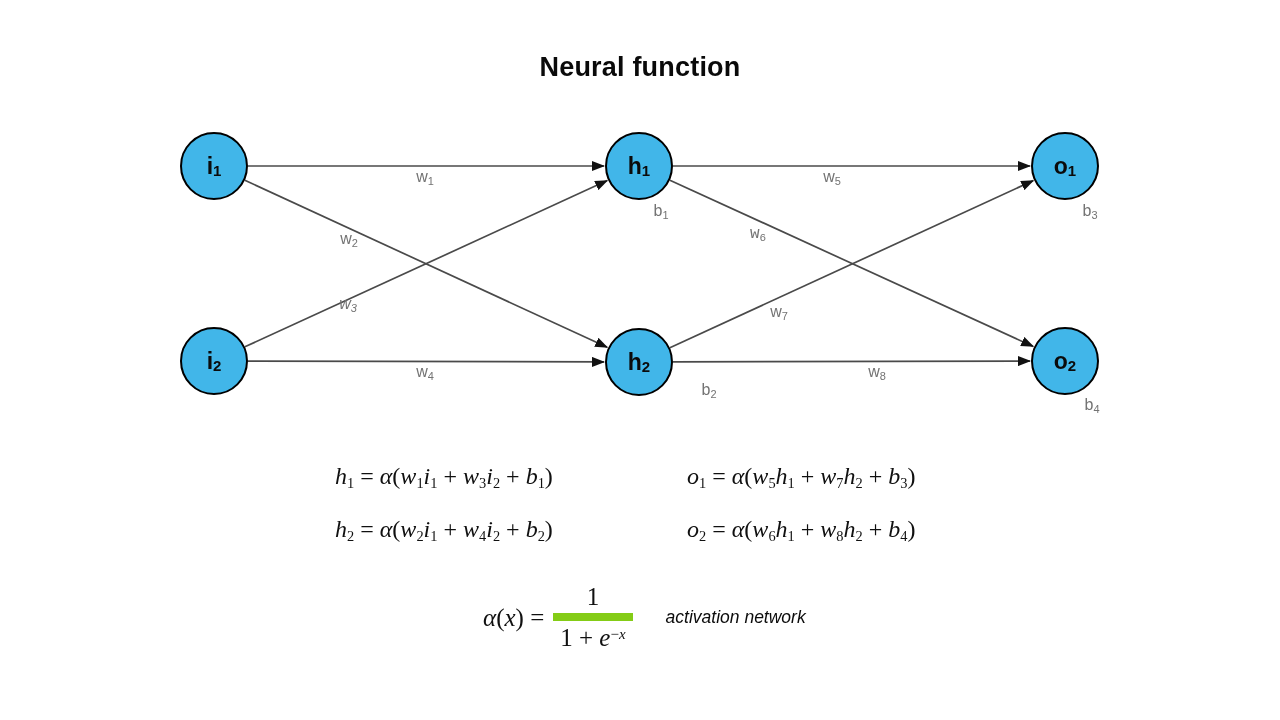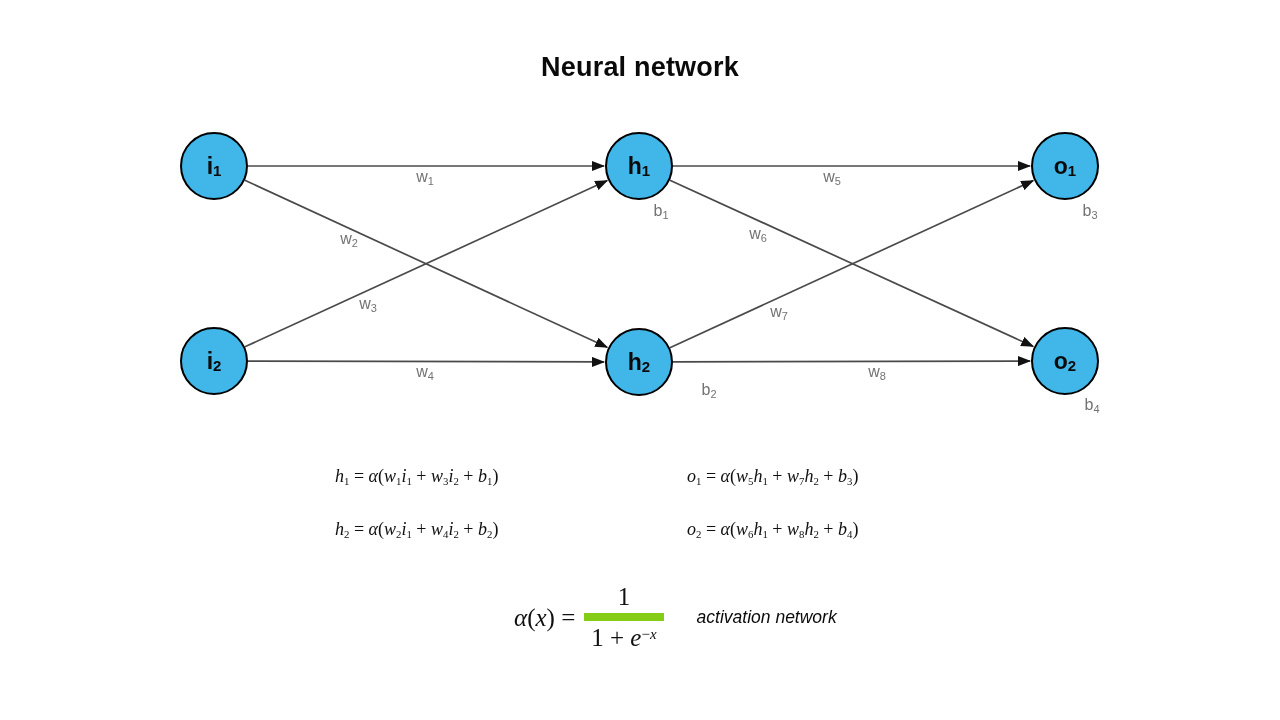--- a/index.html
+++ b/index.html
@@ -19,45 +19,45 @@
     display:flex;align-items:center;justify-content:center;
   }
   .node .nmain{font-weight:700;font-size:23px;line-height:1;}
   .node .nsub{font-weight:700;font-size:15px;line-height:1;vertical-align:-0.22em;display:inline-block;transform:translateY(4px);}
   .elabel{
     position:absolute;transform:translate(-50%,-50%);
     font-size:16px;color:#737373;white-space:nowrap;line-height:1;
   }
   .elabel .lsub{font-size:11px;display:inline-block;transform:translateY(3px);}
   .eq{
-    position:absolute;font-family:"Liberation Serif",serif;font-size:18px;color:#101010;
+    position:absolute;font-family:"Liberation Serif",serif;font-size:24px;color:#101010;
     white-space:nowrap;line-height:30px;
   }
   .mit{font-style:italic;}
   .mrm{font-style:normal;}
   .msub{font-size:0.6em;font-style:normal;vertical-align:-0.3em;}
   .msup{font-size:0.6em;vertical-align:0.5em;}
   .act-row{
     position:absolute;left:483px;top:584px;display:flex;align-items:center;
-    font-family:"Liberation Serif",serif;font-size:25px;color:#101010;margin-left:31px;
+    font-family:"Liberation Serif",serif;font-size:25px;color:#101010;
   }
   .frac{display:inline-flex;flex-direction:column;align-items:center;margin-left:9px;}
   .frac .num{padding:0 4px 3px;line-height:1.05;}
   .frac .den{border-top:8px solid #84cc16;padding:4px 7px 0;line-height:1.05;}
   .act-caption{
     font-family:"Liberation Sans",sans-serif;font-style:italic;font-size:17.5px;
     color:#0b0b0b;margin-left:33px;white-space:nowrap;
   }
 </style>
 </head>
 <body>
 
 <div class="page">
 
-  <div class="title">Neural network</div>
+  <div class="title">Neural function</div>
 
   <svg id="netsvg" viewBox="0 0 1280 440" xmlns="http://www.w3.org/2000/svg">
     <defs>
       <marker id="arrow" markerUnits="userSpaceOnUse" markerWidth="13" markerHeight="10" refX="12" refY="5" orient="auto">
         <path d="M0,0 L13,5 L0,10 Z" fill="#111111"></path>
       </marker>
     </defs>
     <g id="edge-layer">
         <line x1="248" y1="166" x2="604" y2="166" stroke="#4a4a4a" stroke-width="1.7" marker-end="url(#arrow)"></line>
         <line x1="244.87487019091773" y1="180.23876366451736" x2="607.2170453917023" y2="347.34244916887917" stroke="#4a4a4a" stroke-width="1.7" marker-end="url(#arrow)"></line>
@@ -92,24 +92,24 @@
         <span class="nsub">1</span>
       </div>
       <div class="node" style="left: 1031px; top: 327px; background: rgb(65, 182, 233); border-color: rgb(0, 0, 0);">
         <span class="nmain">o</span>
         <span class="nsub">2</span>
       </div>
     </div>
   <div id="label-layer">
       <div class="elabel" style="left: 425px; top: 177px;"><span>w</span><span class="lsub">1</span></div>
       <div class="elabel" style="left: 349px; top: 239px;"><span>w</span><span class="lsub">2</span></div>
-      <div class="elabel" style="left: 368px; top: 304px;"><span>w</span><span class="lsub">3</span></div>
+      <div class="elabel" style="left: 348px; top: 304px; font-style: italic;"><span>w</span><span class="lsub">3</span></div>
       <div class="elabel" style="left: 425px; top: 372px;"><span>w</span><span class="lsub">4</span></div>
       <div class="elabel" style="left: 824px; top: 177px; margin-left: 8px;"><span>w</span><span class="lsub">5</span></div>
-      <div class="elabel" style="left: 758px; top: 234px;"><span>w</span><span class="lsub">6</span></div>
+      <div class="elabel" style="left: 758px; top: 234px; font-family: Liberation Mono, monospace;"><span>w</span><span class="lsub">6</span></div>
       <div class="elabel" style="left: 779px; top: 312px;"><span>w</span><span class="lsub">7</span></div>
       <div class="elabel" style="left: 877px; top: 372px;"><span>w</span><span class="lsub">8</span></div>
       <div class="elabel" style="left: 661px; top: 211px;"><span>b</span><span class="lsub">1</span></div>
       <div class="elabel" style="left: 661px; top: 390px; margin-left: 48px;"><span>b</span><span class="lsub">2</span></div>
       <div class="elabel" style="left: 1090px; top: 211px;"><span>b</span><span class="lsub">3</span></div>
       <div class="elabel" style="left: 1092px; top: 405px;"><span>b</span><span class="lsub">4</span></div>
     </div>
 
   <div class="eq" style="left:335px;top:461px;"><span class="mit">h</span><span class="msub"><span class="mrm">1</span></span><span class="mrm"> </span><span class="mrm">=</span><span class="mrm"> </span><span class="mit">α</span><span class="mrm">(</span><span class="mit">w</span><span class="msub"><span class="mrm">1</span></span><span class="mit">i</span><span class="msub"><span class="mrm">1</span></span><span class="mrm"> </span><span class="mrm">+</span><span class="mrm"> </span><span class="mit">w</span><span class="msub"><span class="mrm">3</span></span><span class="mit">i</span><span class="msub"><span class="mrm">2</span></span><span class="mrm"> </span><span class="mrm">+</span><span class="mrm"> </span><span class="mit">b</span><span class="msub"><span class="mrm">1</span></span><span class="mrm">)</span></div>
   <div class="eq" style="left:335px;top:514px;"><span class="mit">h</span><span class="msub"><span class="mrm">2</span></span><span class="mrm"> </span><span class="mrm">=</span><span class="mrm"> </span><span class="mit">α</span><span class="mrm">(</span><span class="mit">w</span><span class="msub"><span class="mrm">2</span></span><span class="mit">i</span><span class="msub"><span class="mrm">1</span></span><span class="mrm"> </span><span class="mrm">+</span><span class="mrm"> </span><span class="mit">w</span><span class="msub"><span class="mrm">4</span></span><span class="mit">i</span><span class="msub"><span class="mrm">2</span></span><span class="mrm"> </span><span class="mrm">+</span><span class="mrm"> </span><span class="mit">b</span><span class="msub"><span class="mrm">2</span></span><span class="mrm">)</span></div>

